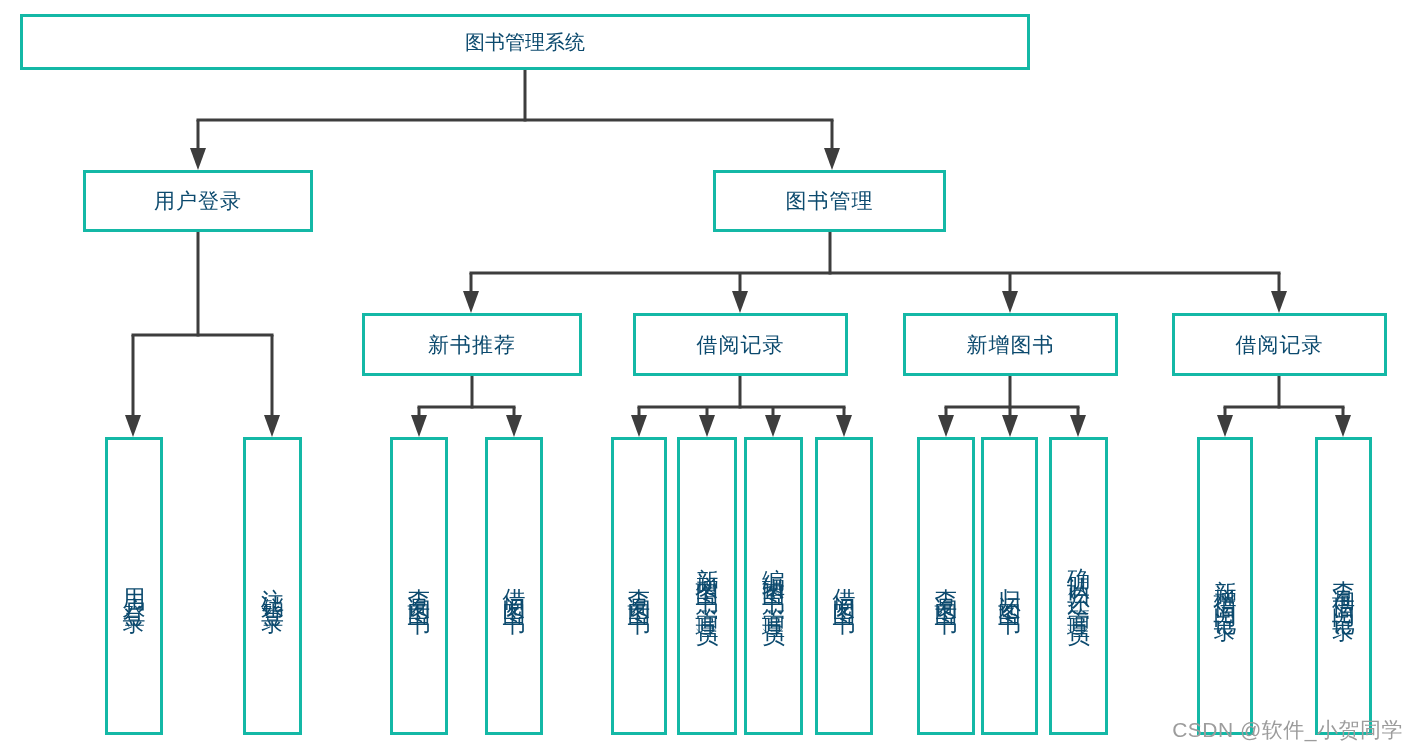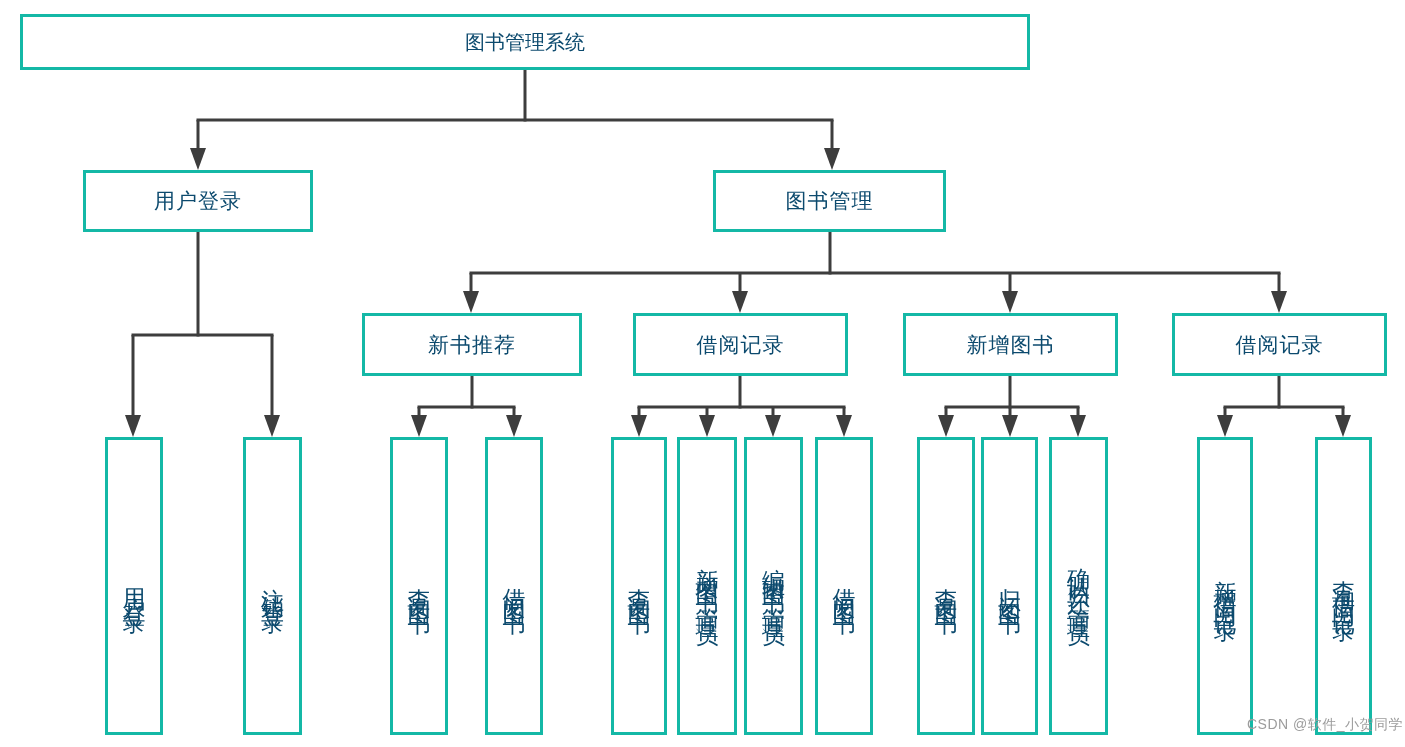--- a/index.html
+++ b/index.html
@@ -48,21 +48,21 @@
     writing-mode: vertical-rl;
     text-orientation: mixed;
     font-size: 23px;
     letter-spacing: 8px;
     line-height: 1;
   }
   .watermark {
     position: absolute;
     top: 716px;
     right: 2px;
-    font-size: 14px;
+    font-size: 21px;
     color: #9c9c9c;
     letter-spacing: 0.5px;
     z-index: 5;
     white-space: nowrap;
   }
 </style>
 </head>
 <body>
 
 <div class="canvas">

